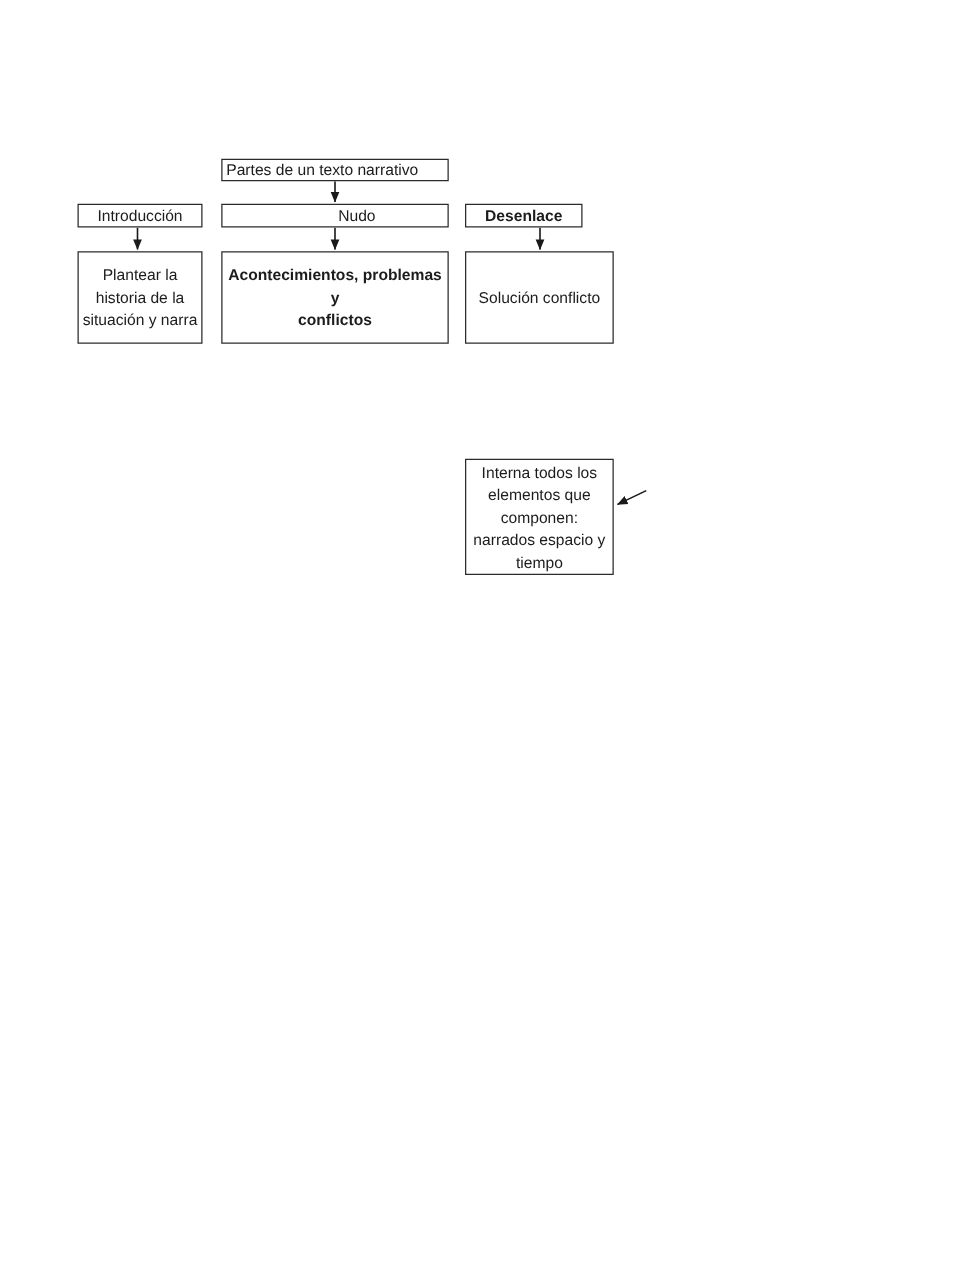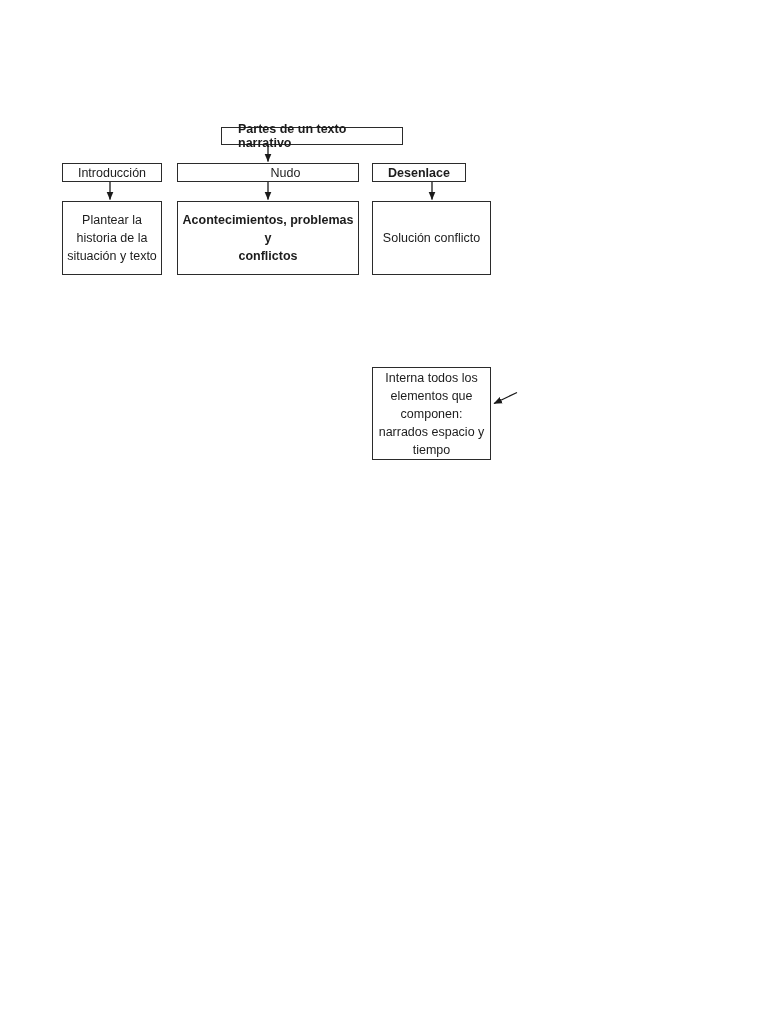--- a/index.html
+++ b/index.html
@@ -18,23 +18,22 @@
   .box {
     position: absolute;
     border: 1.5px solid #2b2b2b;
     background: #ffffff;
     font-size: 12.5px;
     color: #1c1c1c;
   }
   .title-box {
     left: 177px; top: 127px; width: 182px; height: 18px;
     display: flex; align-items: center;
-    padding-left: 16px;
-    font-weight: bold;
-    margin-left: 44px;
+    padding-left: 3px;
+    font-weight: normal;
   }
   .header-box {
     top: 163px; height: 19px;
     display: flex; align-items: center; justify-content: center;
     text-align: center;
   }
   .header-intro   { left: 62px;  width: 100px; }
   .header-nudo    { left: 177px; width: 182px; padding-left: 35px; }
   .header-desenl  { left: 372px; width: 94px; font-weight: bold; }
   .detail-box {
@@ -88,21 +87,21 @@
   <div class="box header-box header-nudo">
     <span>Nudo</span>
   </div>
   <div class="box header-box header-desenl">
     <span>Desenlace</span>
   </div>
 
   <div class="box detail-box detail-intro">
     <span>Plantear la
 historia de la
-situación y texto</span>
+situación y narra</span>
   </div>
   <div class="box detail-box detail-nudo">
     <span>Acontecimientos, problemas y
 conflictos</span>
   </div>
   <div class="box detail-box detail-desenl">
     <span>Solución conflicto</span>
   </div>
 
   <div class="box note-box">

